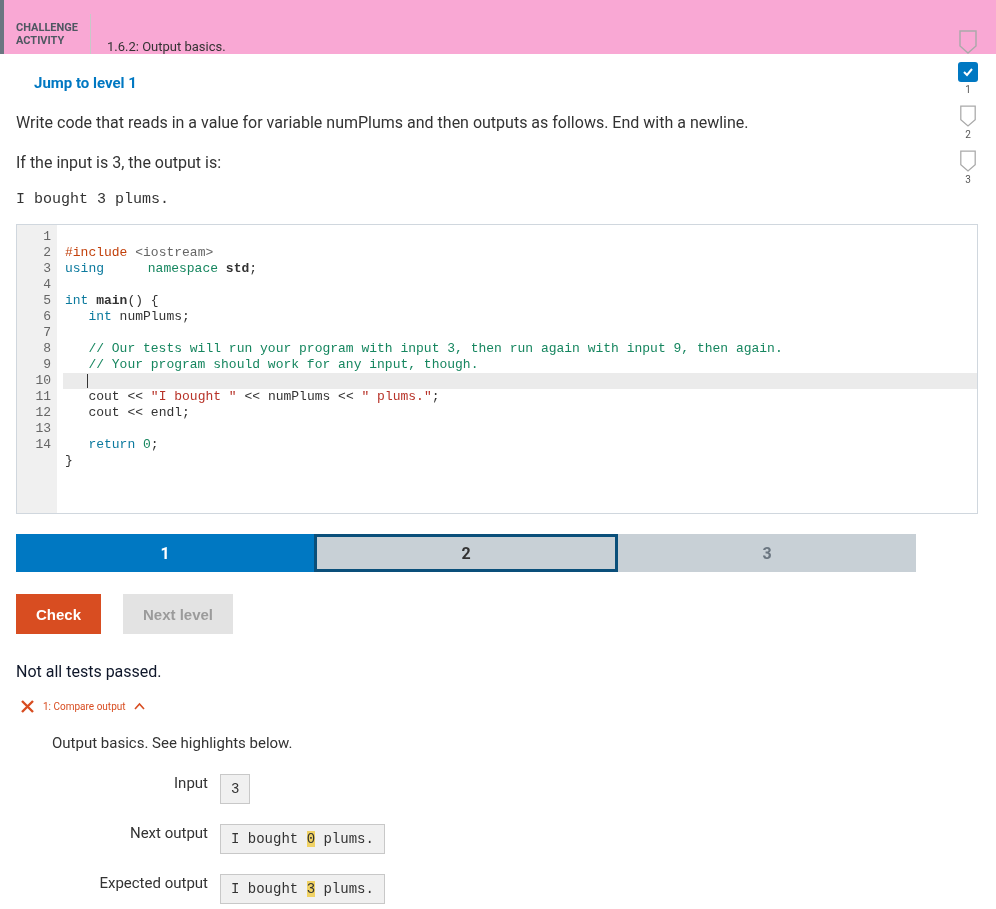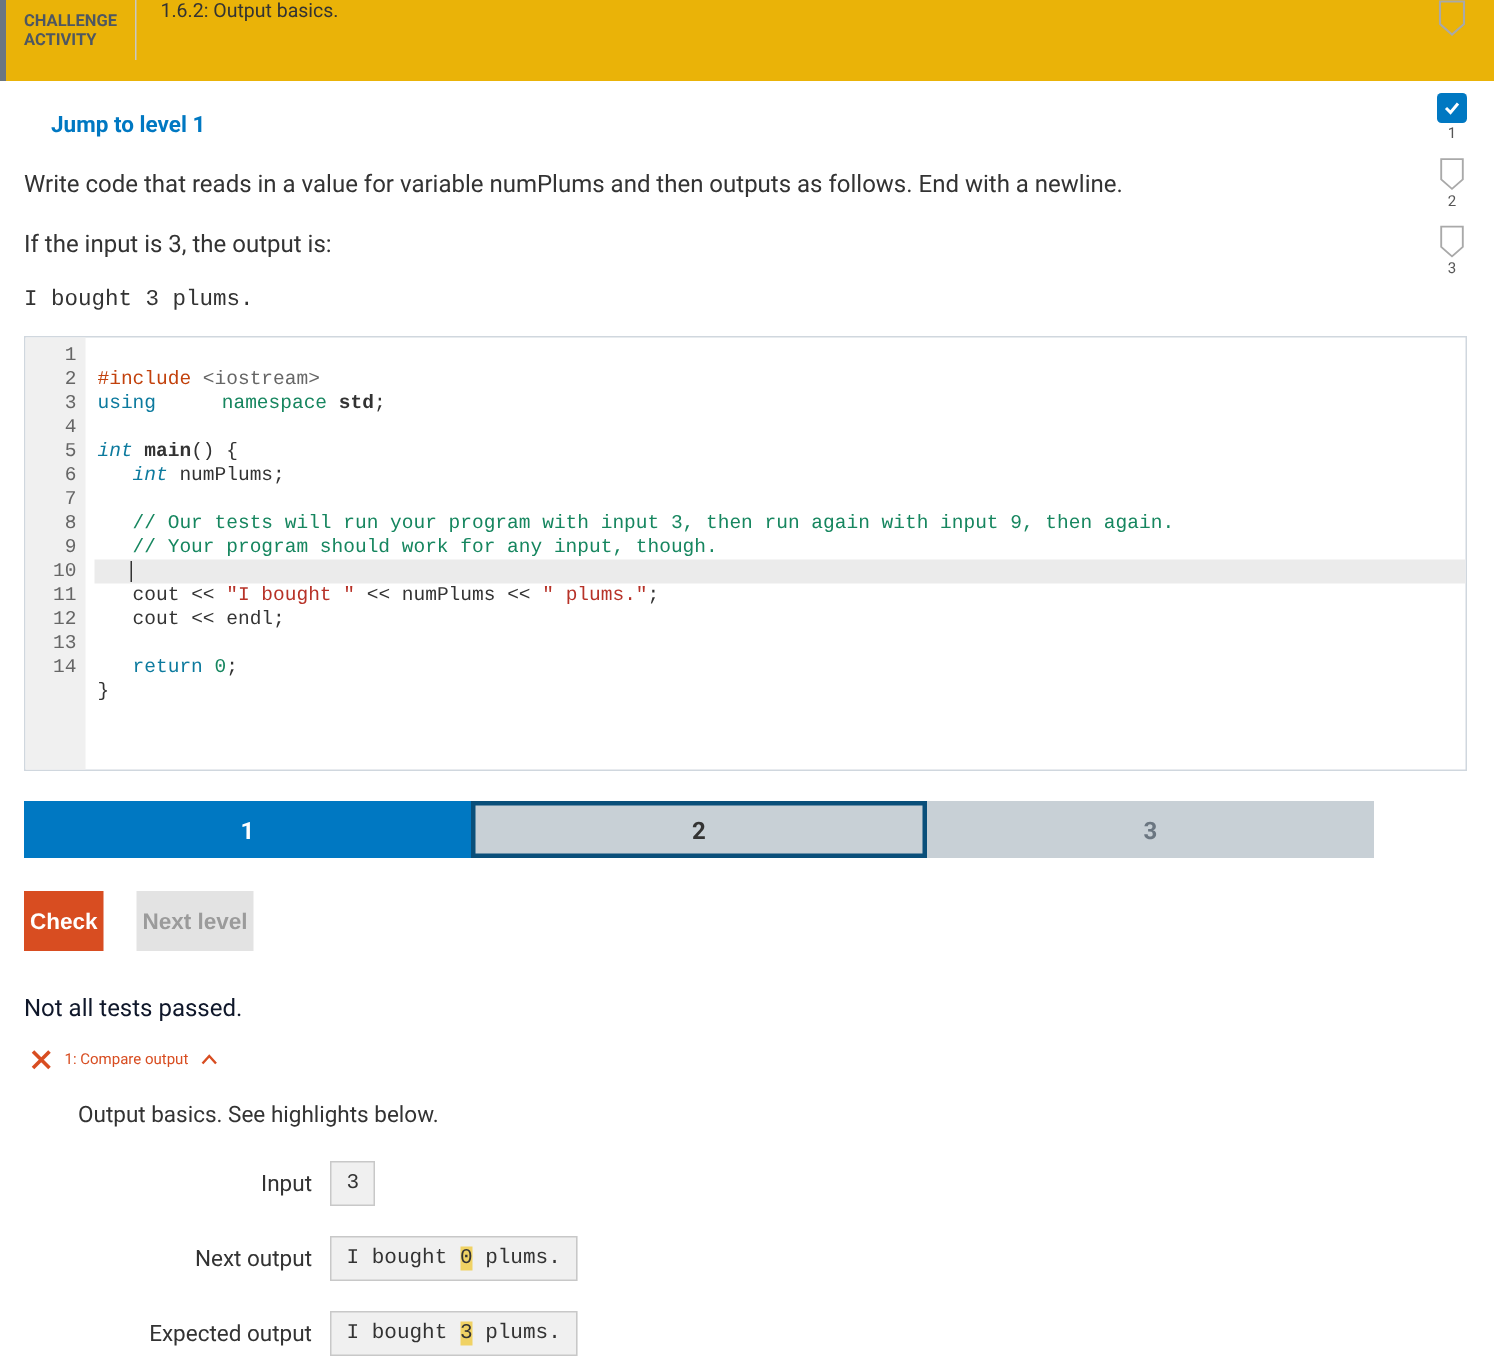--- a/index.html
+++ b/index.html
@@ -5,22 +5,22 @@
   * { box-sizing: border-box; margin: 0; padding: 0; }
   body {
     font-family: -apple-system, BlinkMacSystemFont, "Segoe UI", Roboto, Helvetica, Arial, sans-serif;
     background: #fff;
     width: 996px;
     color: #333;
   }
   .outer { position: relative; }
   .header {
     display: flex;
-    align-items: flex-start;
-    background: #eab308;
+    align-items: flex-end;
+    background: #f9a8d4;
     border-left: 4px solid #6b7681;
     padding: 0;
     height: 54px;
   }
   .header-label {
     font-size: 11px;
     font-weight: 700;
     color: #4e5761;
     padding: 0 12px;
     border-right: 1px solid #c8c8c8;
@@ -87,21 +87,21 @@
     position:relative;
   }
   .code .ln { display:block; height:16px; padding-left:2px;}
   .code .ln.hl { background: #ebebeb; }
   .cursor {
     display:inline-block; width:1px; height:14px; background:#333; vertical-align:middle; margin-left:-1px;
   }
   .tk-kw { color: #0c7a9e; }
   .tk-pp { color: #c2410c; }
   .tk-inc { color: #666; }
-  .tk-type { color: #0c7a9e; font-style: italic; }
+  .tk-type { color: #0c7a9e; }
   .tk-id { color: #333; font-weight:700;}
   .tk-str { color: #b73228; }
   .tk-num { color: #16865f; }
   .tk-cmt { color: #16865f; }
   .tk-punc { color:#333; }
   .tk-ns { color:#16865f;margin-left:36px;}
   
   .steps {
     display: flex;
     margin-bottom: 22px;
@@ -114,21 +114,21 @@
     font-size:16px; font-weight:700;
     cursor:pointer;
   }
   .step.done { background:#0078c2; color:#fff; }
   .step.active { background:#c8d0d6; color:#333; border:3px solid #0a4f7a; }
   .step.pending { background:#c8d0d6; color:#6b7681; }
   
   .btns { margin-bottom: 28px; }
   .btn {
     display:inline-block;
-    height:40px; padding:0 4px;
+    height:40px; padding:0 20px;
     font-size:15px; font-weight:700;
     border:none; cursor:pointer;
     margin-right:18px;
   }
   .btn-primary { background:#d84d21; color:#fff; }
   .btn-disabled { background:#e3e3e3; color:#9b9b9b; cursor:not-allowed; }
   
   .feedback-title { font-size:16px; margin-bottom:18px; color:#0f172a; }
   .test-hdr {
     color:#d84d21;
@@ -137,21 +137,21 @@
     gap:8px;
     margin-bottom:20px;
     cursor:pointer;
     padding-left:4px;
   }
   .test-hdr .x-icon svg { width:15px; height:15px; display:block;}
   .test-hdr .chev svg { width:11px; height:11px; display:block;}
   .test-body { padding-left: 36px; }
   .test-msg { font-size:15px; margin-bottom:22px; color:#333;}
   
-  .row { display:flex; align-items:center; margin-bottom:20px; }
+  .row { display:flex; align-items:flex-start; margin-bottom:20px; }
   .row-label { width:168px; text-align:right; font-size:15px; color:#333; padding-right:12px;}
   .row-val {
     font-family: "SFMono-Regular", Consolas, "Liberation Mono", Menlo, monospace;
     font-size:14px;
     border:1px solid #c8c8c8;
     background:#f0f0f0;
     padding:6px 10px;
   }
   .row-val .hl-y { background:#f0d264; }
   

